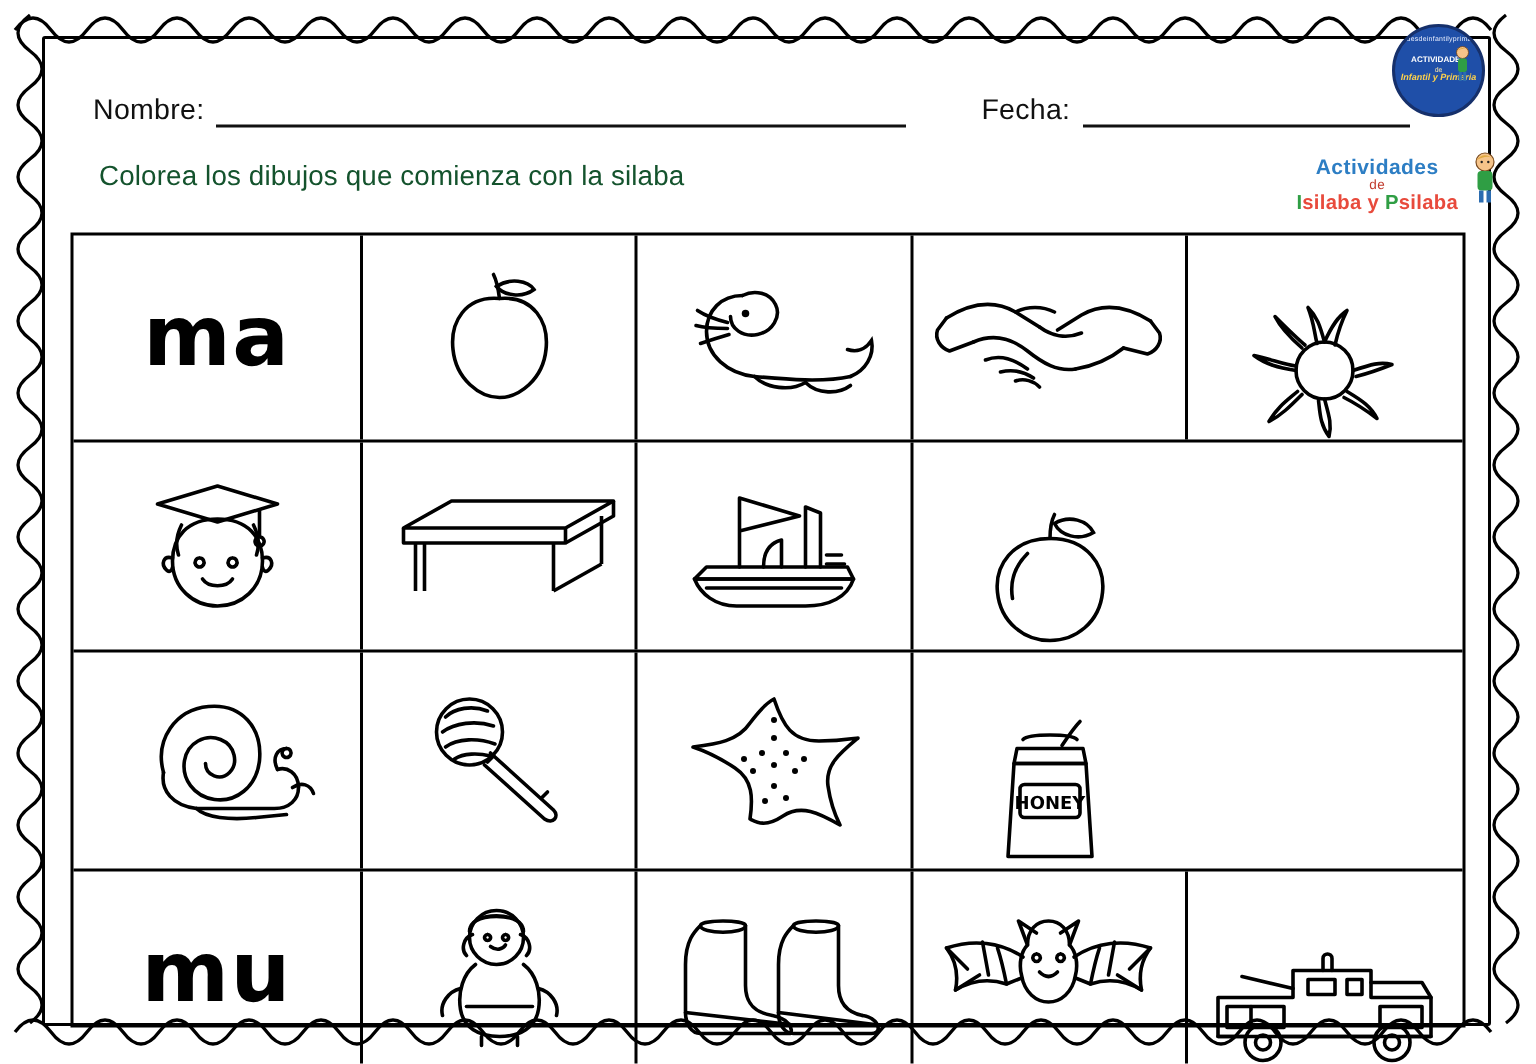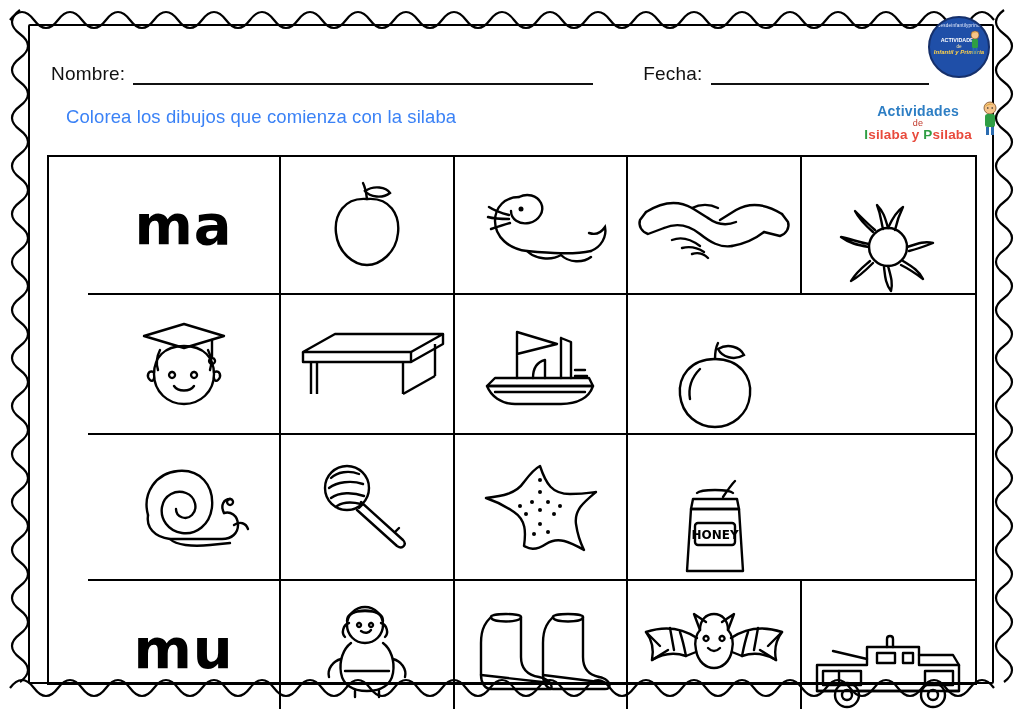--- a/index.html
+++ b/index.html
@@ -32,21 +32,21 @@
     left: 28px; top: 24px;
     width: 966px; height: 660px;
     border: 2.5px solid #000;
     border-radius: 2px;
     box-sizing: border-box;
   }
 
   
   .name-row {
     position: absolute;
-    left: 51px; top: 55px;
+    left: 62px; top: 55px;
     width: 900px; height: 30px;
     display: flex;
     align-items: flex-end;
   }
   .lbl {
     font-family: "Liberation Sans", sans-serif;
     font-size: 19px;
     color: #111;
     letter-spacing: .2px;
     white-space: nowrap;
@@ -57,21 +57,21 @@
     margin-left: 8px;
   }
   .line-name { width: 460px; }
   .line-date { width: 218px; }
   .date-lbl { margin-left: 50px; }
 
   .instruction {
     position: absolute;
     left: 66px; top: 106px;
     font-size: 18.5px;
-    color: #3b82f6;
+    color: #14532d;
     letter-spacing: .1px;
   }
 
   
   .logo-circle {
     position: absolute;
     right: 34px; top: 16px;
     width: 58px; height: 58px;
     border-radius: 50%;
     background: #1f4fa8;
@@ -135,21 +135,20 @@
 
   
   .grid {
     position: absolute;
     left: 47px; top: 155px;
     width: 930px; height: 530px;
     border: 2.5px solid #000;
     box-sizing: border-box;
     display: grid;
     grid-template-rows: repeat(5, 1fr);
-    padding-left: 39px;
   }
   .row {
     display: grid;
     grid-template-columns: 193px repeat(4, 1fr);
     border-bottom: 2.5px solid #000;
   }
   .row:last-child { border-bottom: none; }
   .cell {
     border-right: 2.5px solid #000;
     display: flex;

